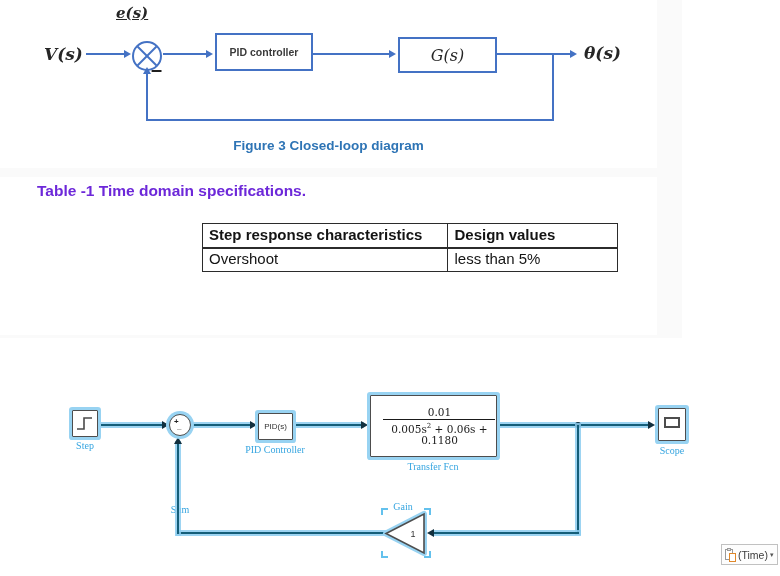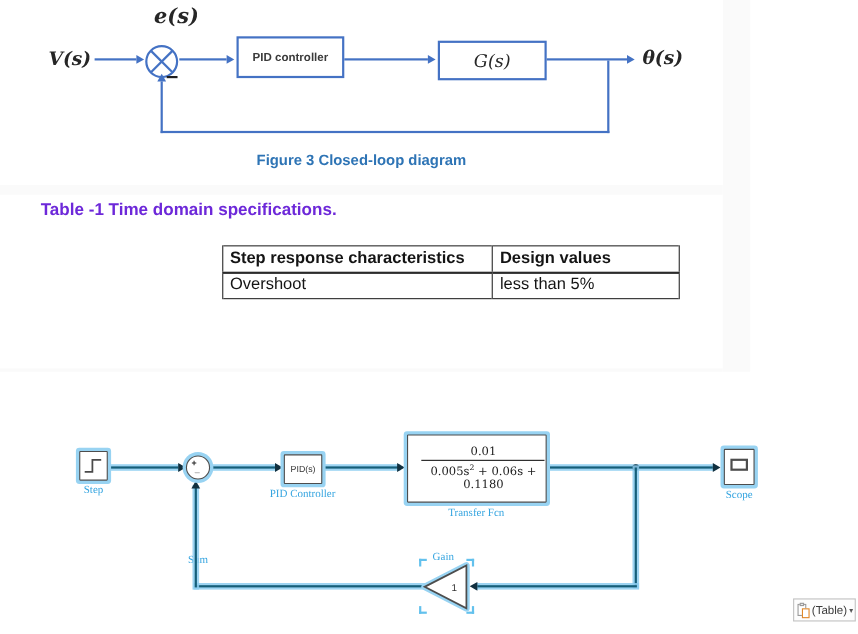--- a/index.html
+++ b/index.html
@@ -9,21 +9,21 @@
 
   
   .gutter { position:absolute; background:#fafafa; }
   .gutter-v  { left:657px; top:0; width:25px; height:338px; }
   .gutter-h1 { left:0; top:168px; width:657px; height:9px; }
   .gutter-h2 { left:0; top:335px; width:657px; height:3px; }
 
   
   .fig { position:absolute; left:0; top:0; width:657px; height:168px; background:#fff; }
   .math { font-family:"DejaVu Serif", serif; font-style:italic; color:#262626; }
-  .fig .lbl-e { position:absolute; left:140px; top:4px;  font-size:19px; font-weight:bold; }
+  .fig .lbl-e { position:absolute; left:116px; top:4px;  font-size:15px; font-weight:bold;text-decoration:underline; }
   .fig .lbl-v { position:absolute; left:44px; top:44px; font-size:17px; font-weight:bold; }
   .fig .lbl-o { position:absolute; left:584px; top:43px; font-size:17px; font-weight:bold; }
   .bline-h { position:absolute; height:2px; background:#4472c4; }
   .bline-v { position:absolute; width:2px; background:#4472c4; }
   .bah-r { position:absolute; width:0; height:0; border-top:4px solid transparent; border-bottom:4px solid transparent; border-left:7px solid #4472c4; }
   .bah-u { position:absolute; width:0; height:0; border-left:4px solid transparent; border-right:4px solid transparent; border-bottom:7px solid #4472c4; }
   .bblock { position:absolute; background:#fff; border:2px solid #4472c4; display:flex; align-items:center; justify-content:center; }
   .pid-b { left:215px; top:33px; width:98px; height:38px; font-size:10.5px; font-weight:bold; color:#3b3b3b; }
   .g-b   { left:398px; top:37px; width:99px; height:36px; font-size:16px; }
   .minus-top { position:absolute; left:151px; top:58px; font-size:20px; font-weight:bold; color:#1f1f1f; font-family:"Liberation Sans",sans-serif; font-style:normal; }
@@ -207,17 +207,17 @@
     <span class="bracket bk bk-bl"></span>
     <span class="bracket bk bk-br"></span>
   </div>
 
   <div class="paste-btn">
     <span class="clip">
       <span class="board"></span>
       <span class="tab"></span>
       <span class="sheet"></span>
     </span>
-    <span class="txt">(Table)</span>
+    <span class="txt">(Time)</span>
     <span class="caret">▾</span>
   </div>
 
 </div>
 
 </body></html>

